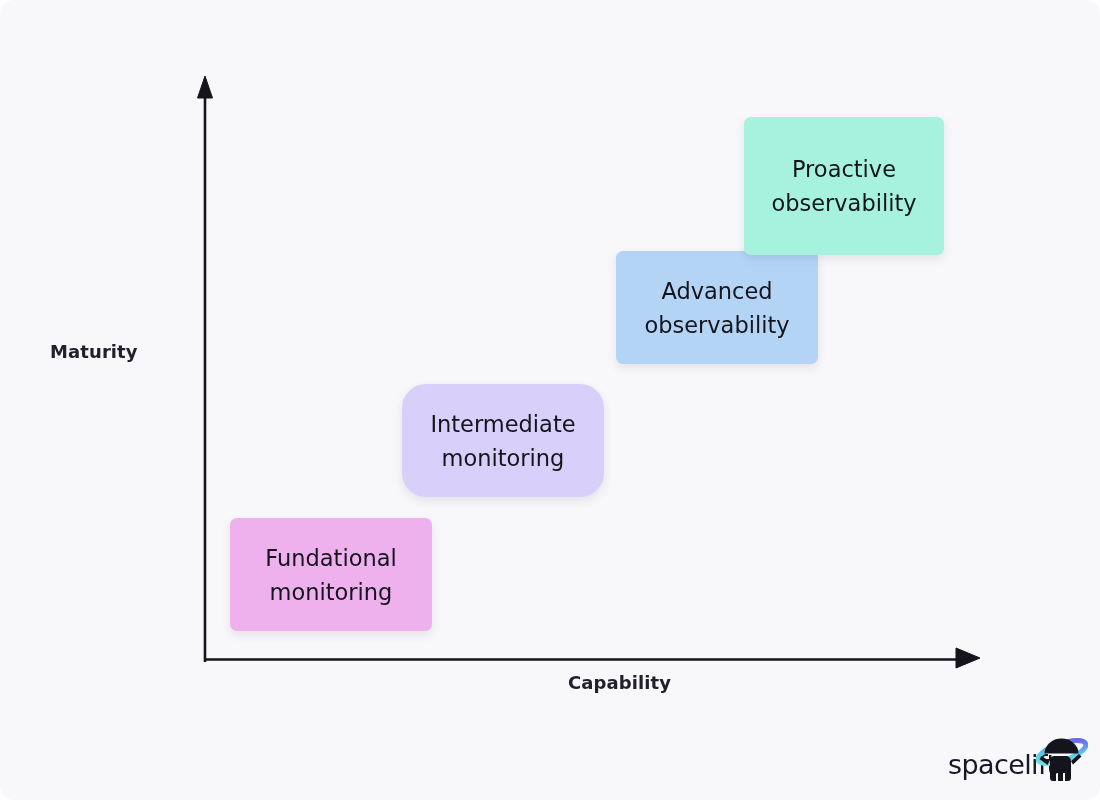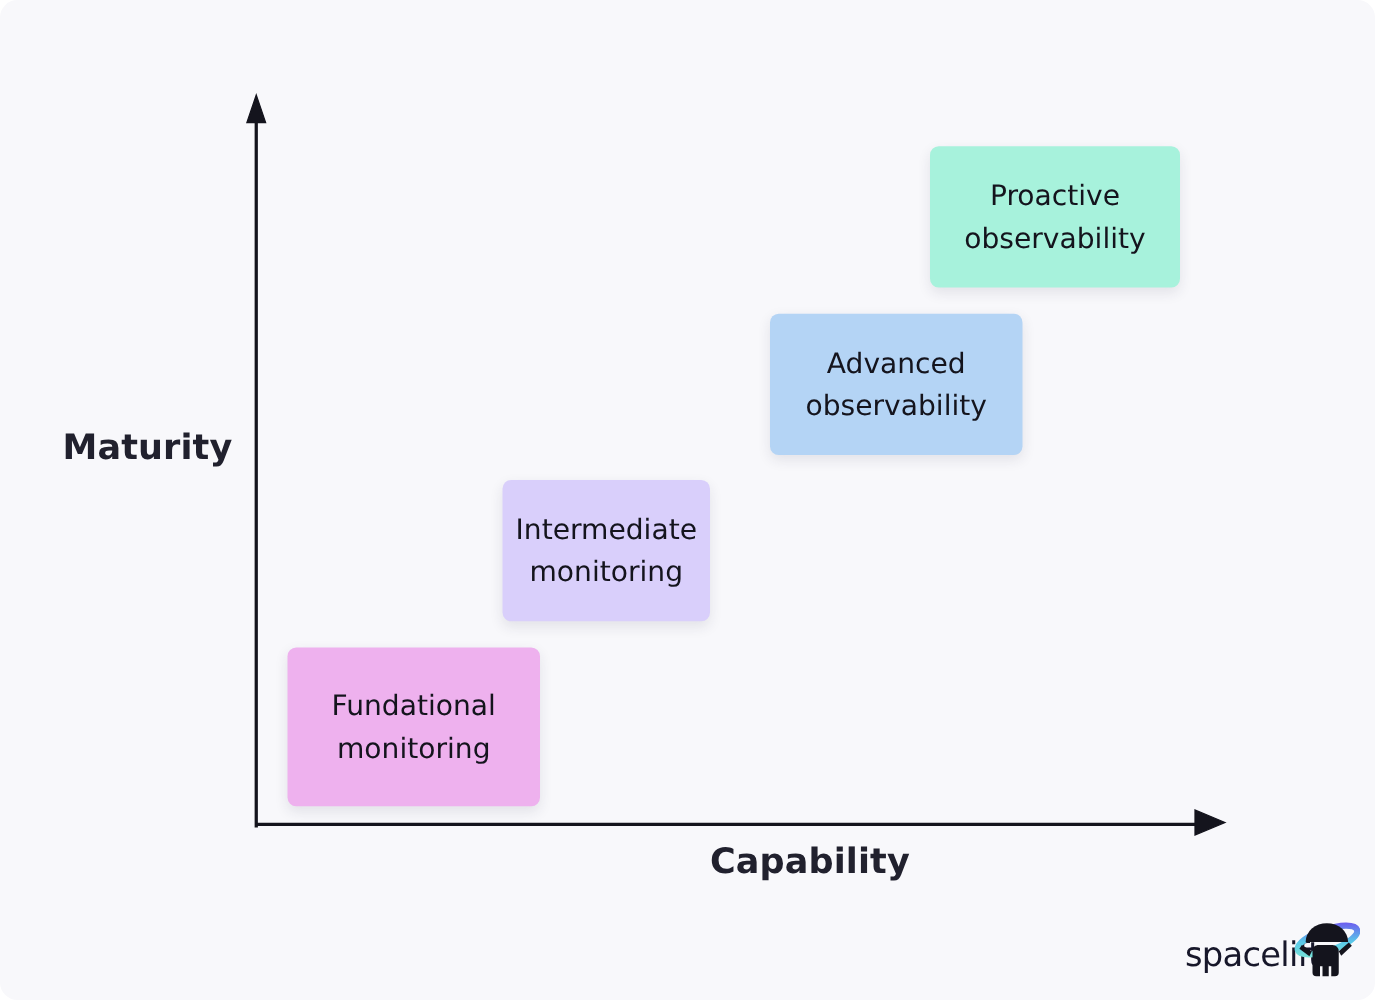--- a/index.html
+++ b/index.html
@@ -30,21 +30,21 @@
     top: 0;
     width: 1100px;
     height: 800px;
     pointer-events: none;
   }
 
   
   .axis-title {
     position: absolute;
     font-weight: bold;
-    font-size: 28px;
+    font-size: 18px;
     color: #21212e;
     letter-spacing: 0.1px;
     white-space: nowrap;
   }
   #y-axis-title {
     left: 50px;
     top: 341px;
   }
   #x-axis-title {
     left: 568px;
@@ -64,24 +64,24 @@
     font-size: 22.5px;
     line-height: 34px;
     padding: 4px 10px;
     box-shadow: 0 4px 10px rgba(40, 40, 70, 0.10);
   }
   .stage-box .stage-label {
     display: block;
     white-space: pre-line;
   }
 
-  #stage-box-0 { left: 230px; top: 518px; width: 202px; height: 127px; background: #eeb1ee; }
-  #stage-box-1 { left: 402px; top: 384px; width: 166px; height: 113px; background: #d9cffb; }
+  #stage-box-0 { left: 230px; top: 518px; width: 202px; height: 113px; background: #eeb1ee; }
+  #stage-box-1 { left: 402px; top: 384px; width: 202px; height: 113px; background: #d9cffb; border-radius: 24px; }
   #stage-box-2 { left: 572px; top: 251px; width: 202px; height: 113px; background: #b4d4f5; margin-left: 44px; }
-  #stage-box-3 { left: 744px; top: 117px; width: 200px; height: 113px; background: #a7f2dc; }
+  #stage-box-3 { left: 744px; top: 117px; width: 200px; height: 138px; background: #a7f2dc; }
 
   
   #brand-logo {
     position: absolute;
     left: 948px;
     top: 730px;
     width: 140px;
     height: 56px;
     display: flex;
     align-items: flex-end;

